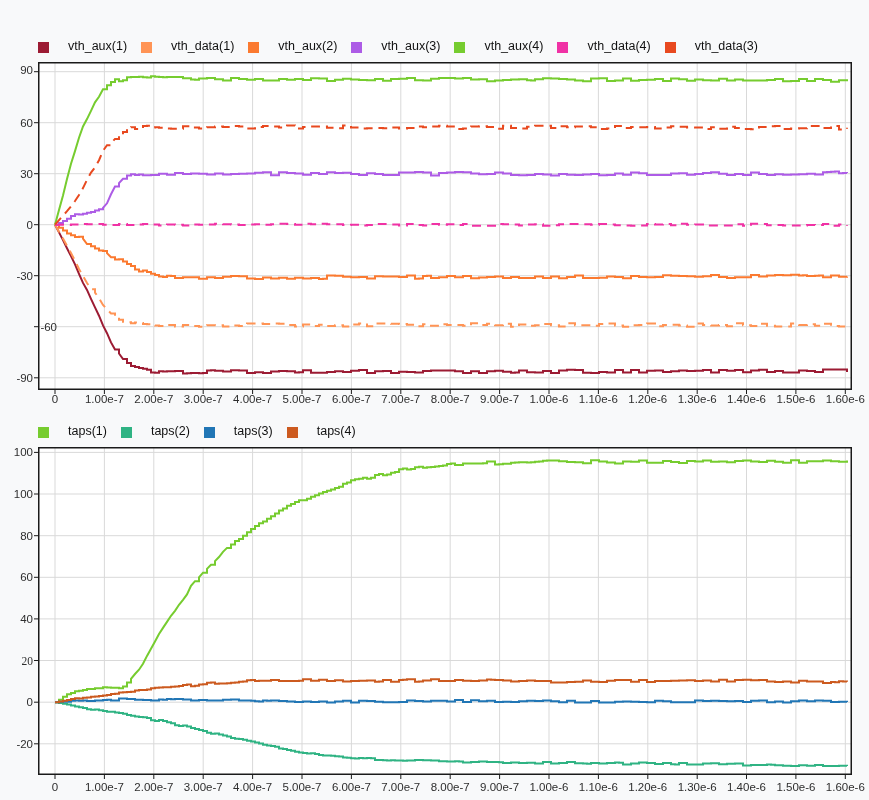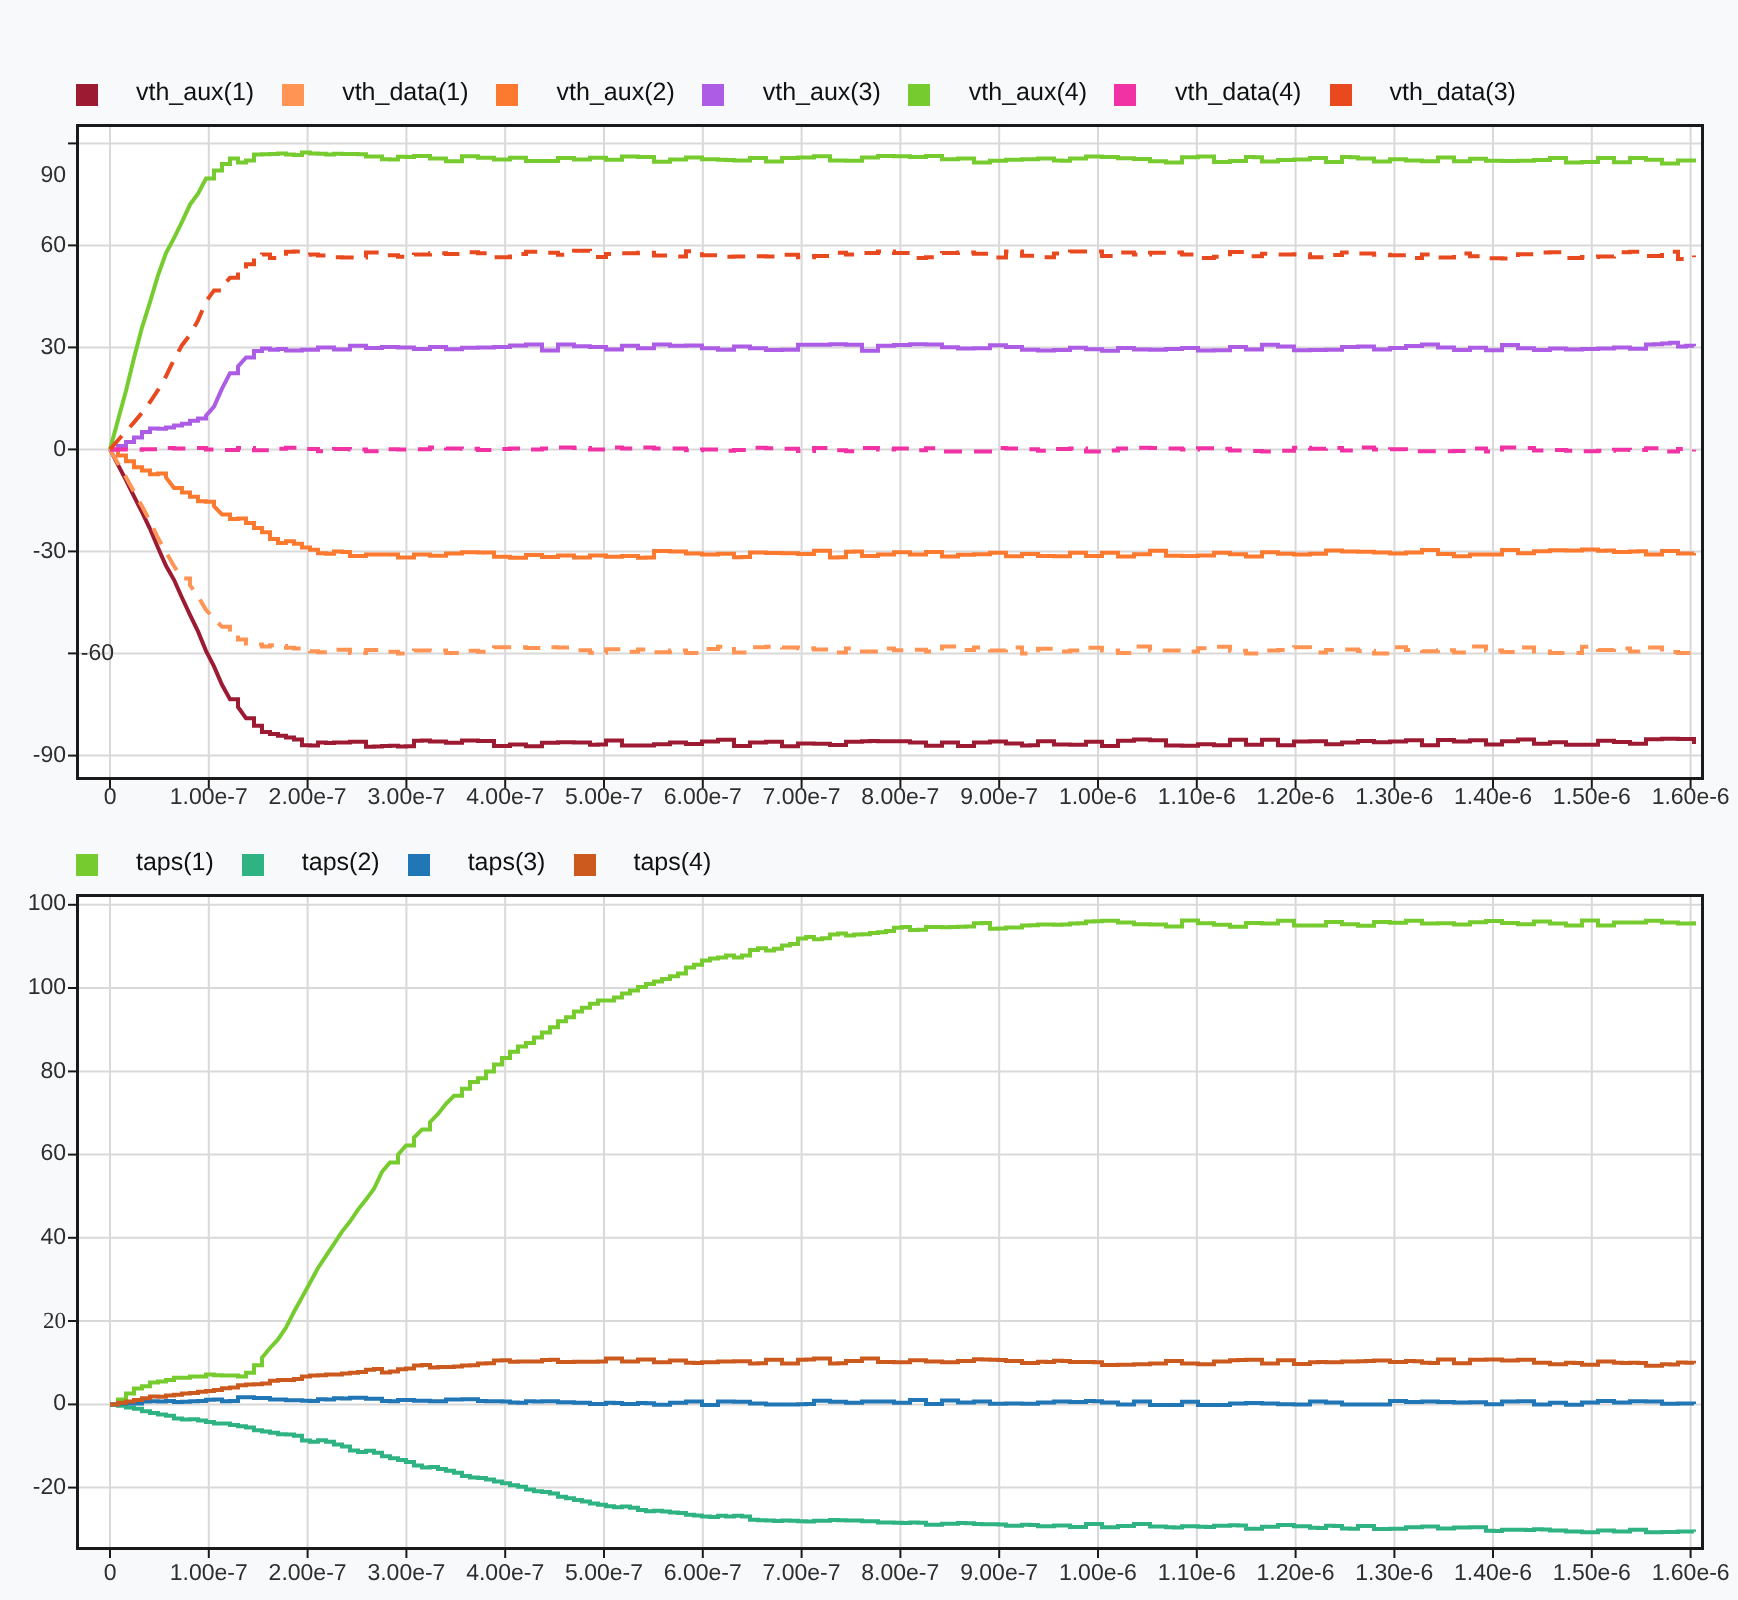--- a/index.html
+++ b/index.html
@@ -142,21 +142,21 @@
         <div class="x-tick" style="left: 467.579px; top: 392px;">9.00e-7</div>
         <div class="x-tick" style="left: 516.973px; top: 392px;">1.00e-6</div>
         <div class="x-tick" style="left: 566.366px; top: 392px;">1.10e-6</div>
         <div class="x-tick" style="left: 615.759px; top: 392px;">1.20e-6</div>
         <div class="x-tick" style="left: 665.152px; top: 392px;">1.30e-6</div>
         <div class="x-tick" style="left: 714.546px; top: 392px;">1.40e-6</div>
         <div class="x-tick" style="left: 763.939px; top: 392px;">1.50e-6</div>
         <div class="x-tick" style="left: 813.332px; top: 392px;">1.60e-6</div>
       </div>
     <div class="tick-layer" id="yl0">
-        <div class="y-tick" style="left: 0px; top: 81px;">90</div>
+        <div class="y-tick" style="left: 0px; top: 63px;">90</div>
         <div class="y-tick" style="left: 0px; top: 115.703px;">60</div>
         <div class="y-tick" style="left: 0px; top: 166.714px;">30</div>
         <div class="y-tick" style="left: 0px; top: 217.725px;">0</div>
         <div class="y-tick" style="left: 0px; top: 268.736px;">-30</div>
         <div class="y-tick" style="left: 0px; top: 319.747px; margin-left: 24px;">-60</div>
         <div class="y-tick" style="left: 0px; top: 370.757px;">-90</div>
       </div>
   </section>
 
   <section>

